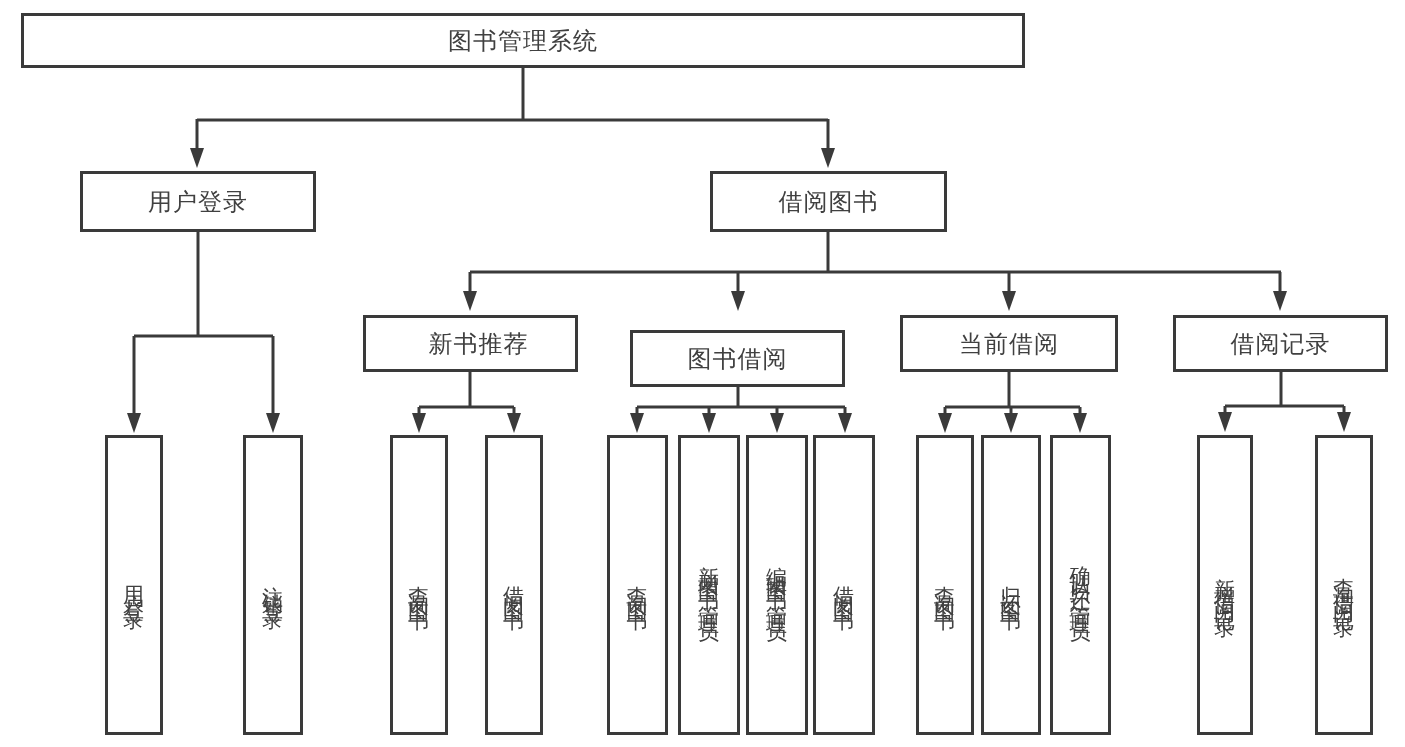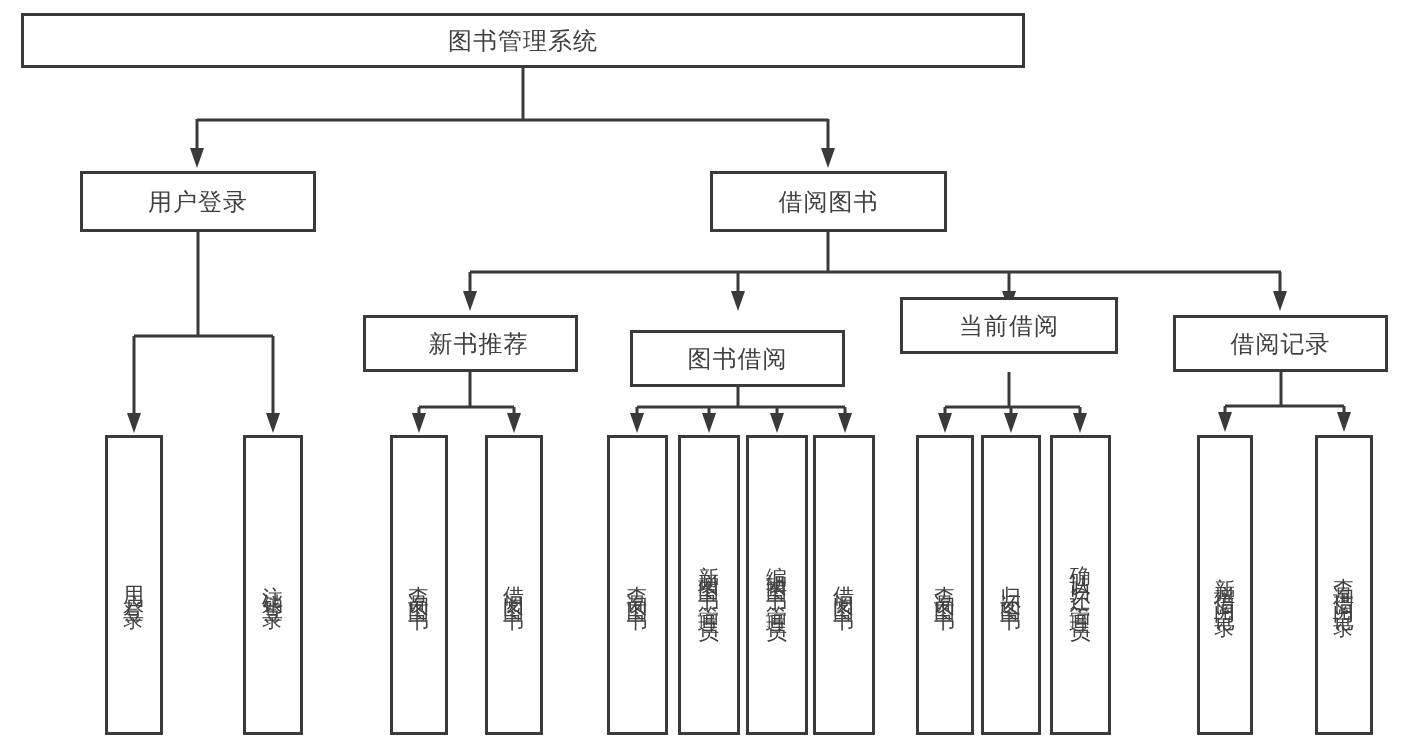--- a/index.html
+++ b/index.html
@@ -133,21 +133,21 @@
     <polygon class="ah" points="1337,412 1351,412 1344,432"></polygon>
   </svg>
 
   <div class="box hbox" style="left:21px; top:13px; width:1004px; height:55px;">图书管理系统</div>
 
   <div class="box hbox" style="left:80px; top:171px; width:236px; height:61px;">用户登录</div>
   <div class="box hbox" style="left:710px; top:171px; width:237px; height:61px;">借阅图书</div>
 
   <div class="box hbox" style="left:363px; top:315px; width:215px; height:57px;padding-left:16px;">新书推荐</div>
   <div class="box hbox" style="left:630px; top:330px; width:215px; height:57px;">图书借阅</div>
-  <div class="box hbox" style="left:900px; top:297px; width:218px; height:57px;">当前借阅</div>
+  <div class="box hbox" style="left:900px; top:315px; width:218px; height:57px;">当前借阅</div>
   <div class="box hbox" style="left:1173px; top:315px; width:215px; height:57px;">借阅记录</div>
 
   <div class="box vbox" style="left:105px; top:435px; width:58px; height:300px;">用户登录</div>
   <div class="box vbox" style="left:243px; top:435px; width:60px; height:300px;">注销登录</div>
 
   <div class="box vbox" style="left:390px; top:435px; width:58px; height:300px;">查询图书</div>
   <div class="box vbox" style="left:485px; top:435px; width:58px; height:300px;">借阅图书</div>
 
   <div class="box vbox" style="left:607px; top:435px; width:61px; height:300px;">查询图书</div>
   <div class="box vbox" style="left:678px; top:435px; width:62px; height:300px;">新增图书（管理员）</div>

